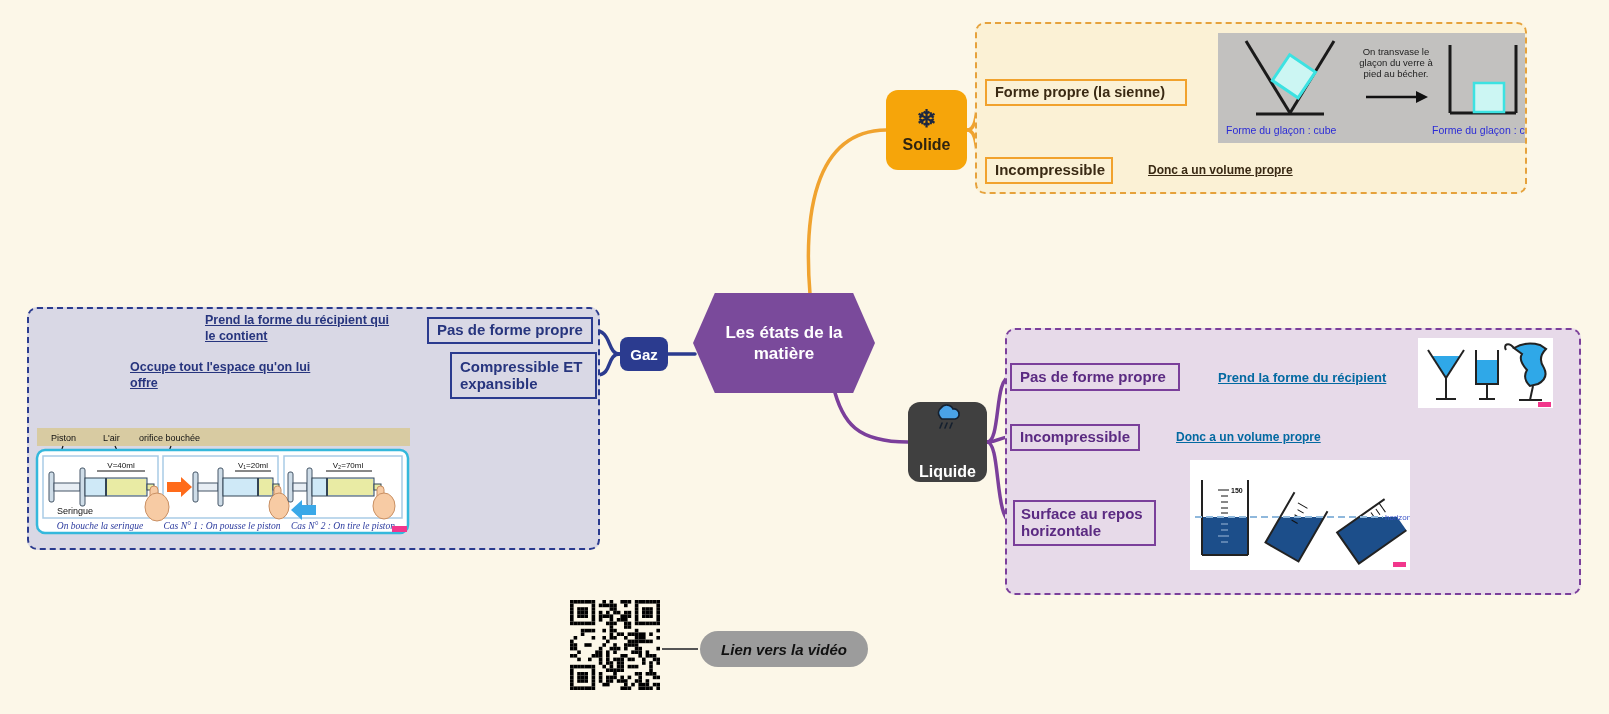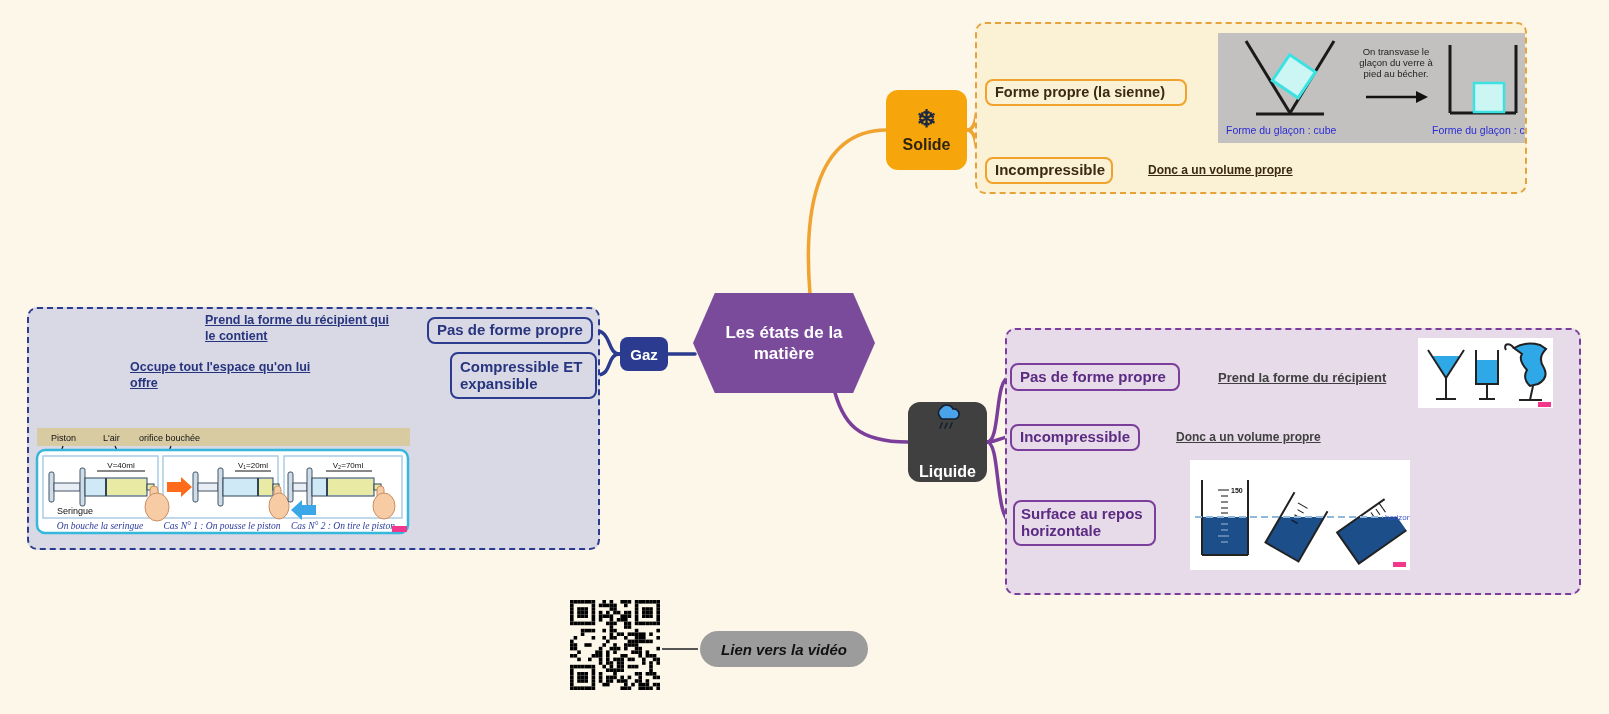--- a/index.html
+++ b/index.html
@@ -5,28 +5,28 @@
   * { margin:0; padding:0; box-sizing:border-box; }
   body { font-family:"Liberation Sans", sans-serif; }
   .canvas { position:relative; width:1609px; height:714px; background:#FCF7E8; overflow:hidden; }
   .connectors { position:absolute; left:0; top:0; z-index:1; }
   .panel { position:absolute; border-radius:10px; z-index:2; }
   .panel.solide { background:#FBF1D5; border:2px dashed #E6A23C; }
   .panel.gaz { background:#D9D8E5; border:2px dashed #2B3B8F; }
   .panel.liquide { background:#E7DAE9; border:2px dashed #7B3F9B; }
   .node { position:absolute; z-index:4; display:flex; flex-direction:column; align-items:center; justify-content:center; font-weight:bold; border-radius:12px; }
   .hex { position:absolute; z-index:4; background:#7A4A9B; color:#fff; font-weight:bold; font-size:17px; text-align:center; display:flex; align-items:center; justify-content:center; padding:0 26px; clip-path:polygon(0 50%, 12% 0, 88% 0, 100% 50%, 88% 100%, 12% 100%); line-height:1.25; }
-  .box { position:absolute; z-index:3; border:2px solid; border-radius:8px; display:flex; align-items:center; padding:2px 8px; font-weight:bold; font-size:15px; line-height:1.12; }
+  .box { position:absolute; z-index:3; border:2px solid; border-radius:0; display:flex; align-items:center; padding:2px 8px; font-weight:bold; font-size:15px; line-height:1.12; }
   .box.o { border-color:#F1A22D; color:#3A2A14; }
   .box.b { border-color:#2B3B8F; color:#27357E; }
   .box.p { border-color:#7B3F9B; color:#5B2A82; }
   .note { position:absolute; z-index:3; font-weight:bold; font-size:12.5px; line-height:1.25;text-decoration:underline; }
   .note.o { color:#3A2A14; }
   .note.b { color:#27357E; }
-  .note.p { color:#404040; }
+  .note.p { color:#0369a1; }
   .fig { position:absolute; z-index:3; }
   .pill { position:absolute; z-index:3; background:#9C9C9C; border-radius:18px; display:flex; align-items:center; justify-content:center; color:#111; font-weight:bold; font-size:15px;font-style:italic; }
   .cap-serif { font-family:"Liberation Serif", serif; font-style:italic; }
 </style>
 </head>
 <body>
 
 <div class="canvas">
 
   <svg class="connectors" width="1609" height="714">

